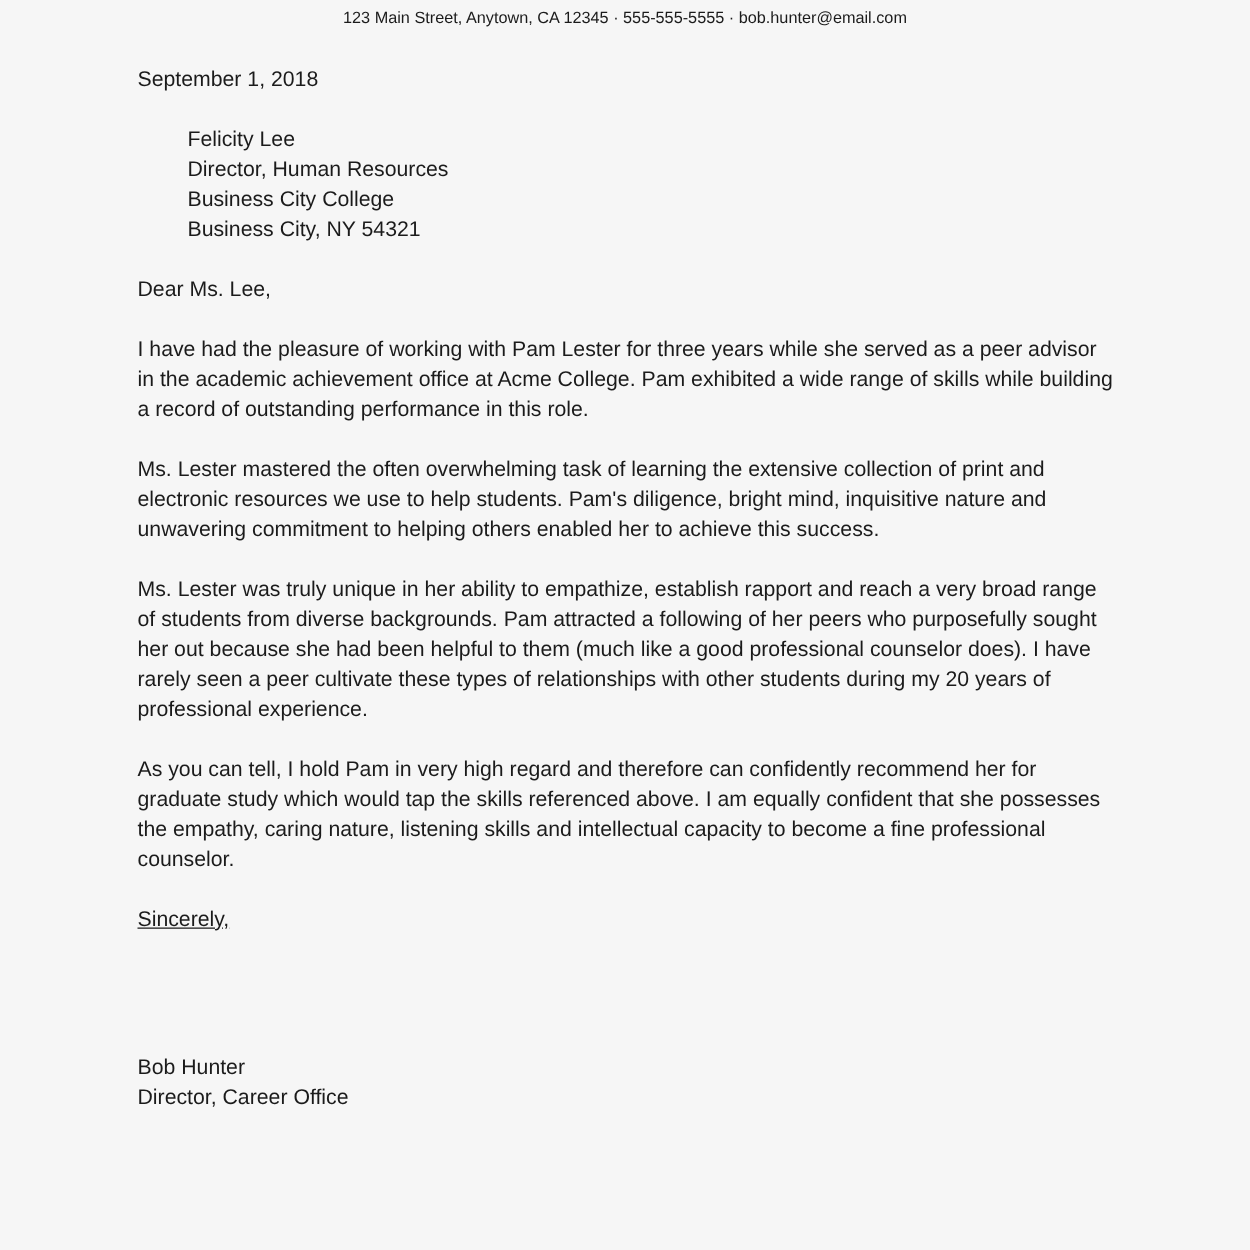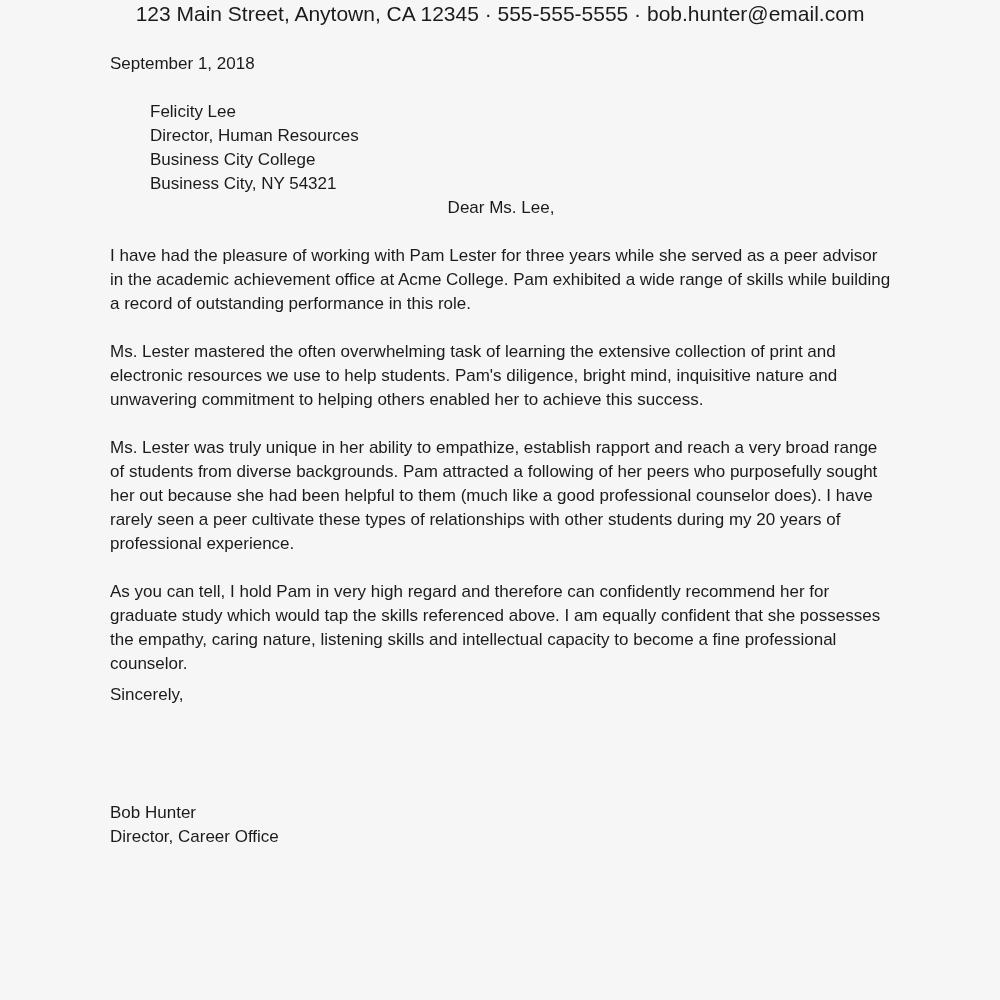--- a/index.html
+++ b/index.html
@@ -14,48 +14,49 @@
     color: #1b1b1b;
   }
   .page {
     width: 1000px;
     height: 1000px;
     position: relative;
   }
   .contact-header {
     padding-top: 3px;
     text-align: center;
-    font-size: 21px;
+    font-size: 13px;
     line-height: 22px;
     font-weight: 400;
   }
   .letter-body {
     padding-left: 110px;
     padding-right: 108px;
     font-size: 17px;
     line-height: 24px;
   }
   .date-line {
     margin-top: 27px;
   }
   .recipient-block {
     margin-top: 24px;
   }
   .recipient-block div {
     line-height: 24px;
     margin-left: 40px;
   }
   .salutation {
-    text-align: center;
+    margin-top: 24px;
   }
   .para {
     margin-top: 24px;
   }
   .closing {
-    margin-top: 7px;
+    margin-top: 24px;
+    text-decoration: underline;
   }
   .signature-block {
     margin-top: 94px;
   }
   .signature-block div {
     line-height: 24px;
   }
 </style>
 </head>
 <body>

